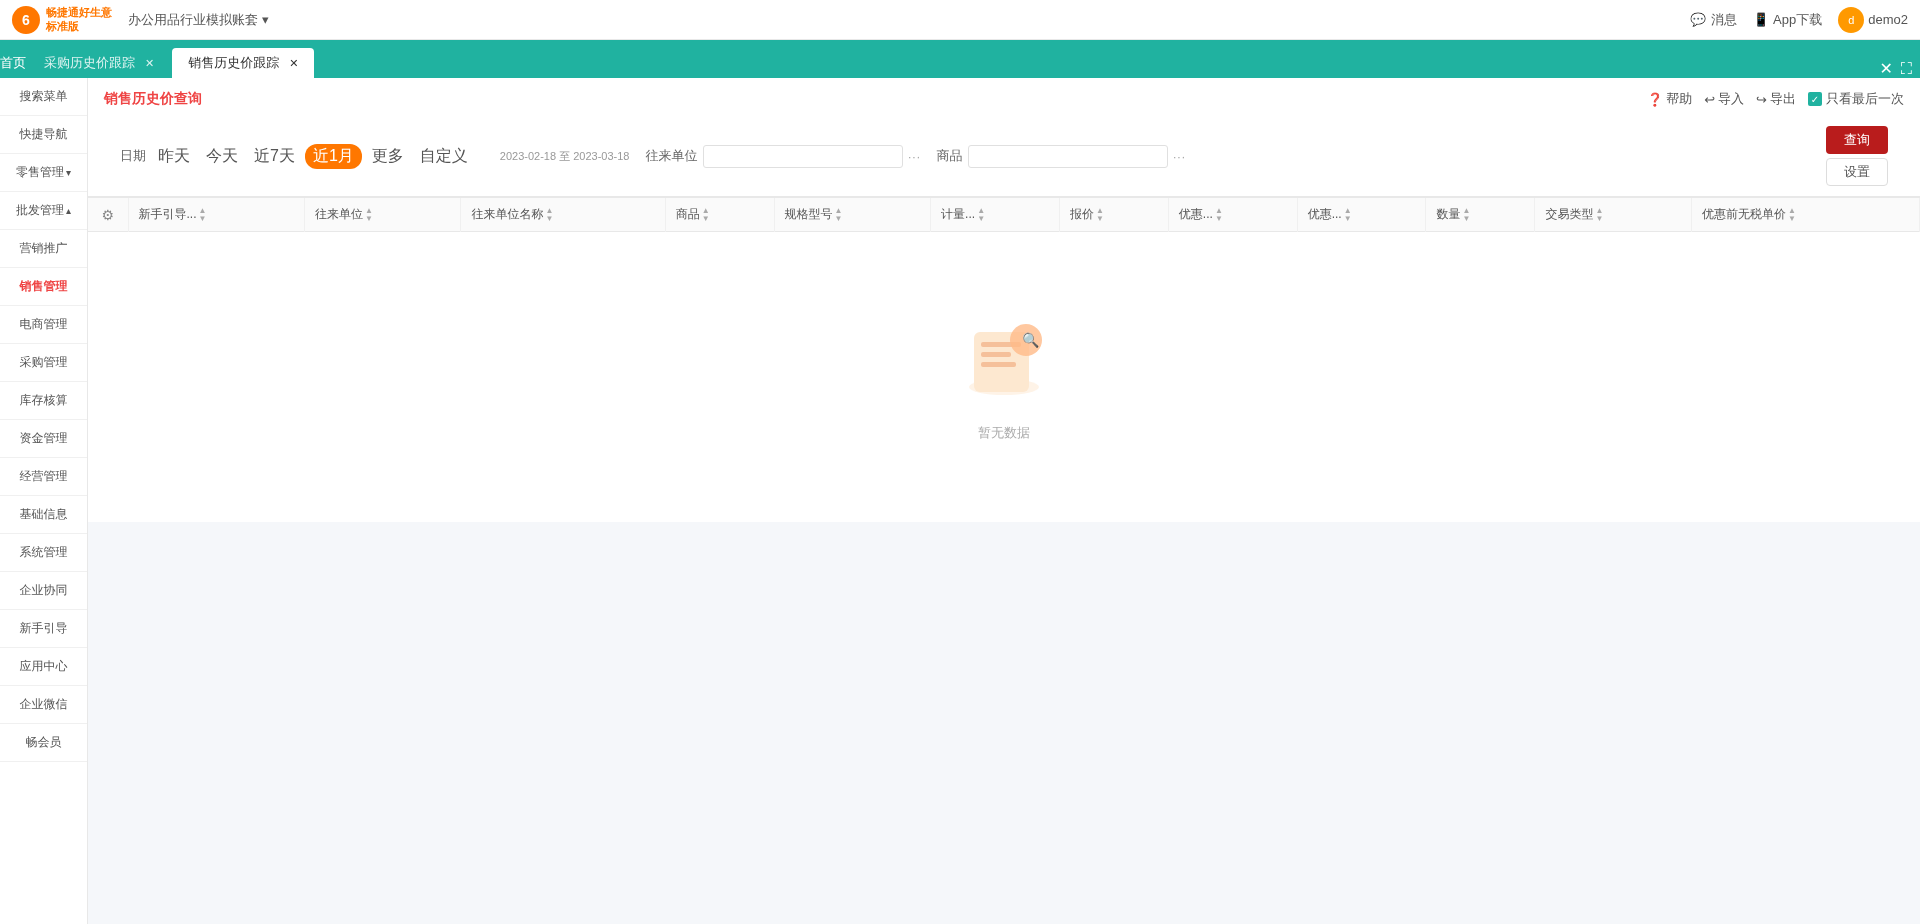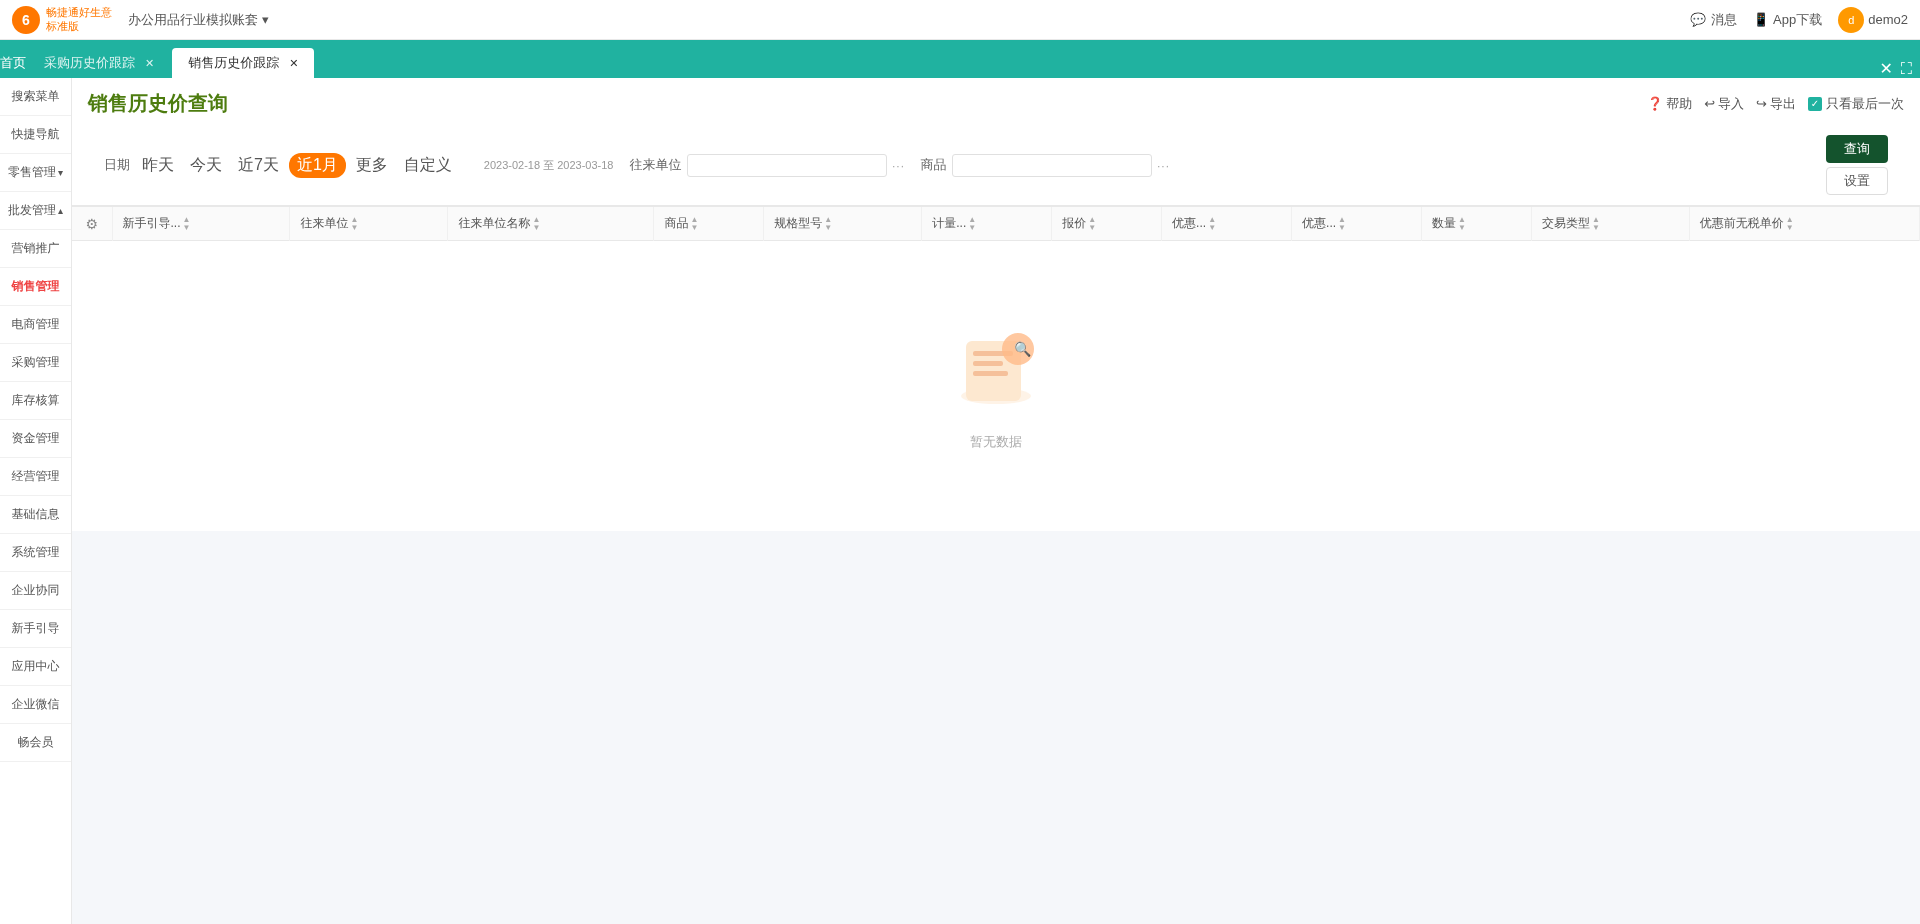--- a/index.html
+++ b/index.html
@@ -6,21 +6,21 @@
     body { font-family: 'Microsoft YaHei', Arial, sans-serif; font-size: 13px; background: #f5f5f5; color: #333; width: 1920px; height: 924px; overflow: hidden; display: flex; flex-direction: column; }
 
     
     .top-bar {
       height: 40px; background: #fff; display: flex; align-items: center; justify-content: space-between;
       border-bottom: 1px solid #e8e8e8; padding: 0 12px; flex-shrink: 0;
     }
     .top-bar-left { display: flex; align-items: center; gap: 8px; }
     .logo-area { display: flex; align-items: center; gap: 6px; }
     .logo-icon { width: 28px; height: 28px; background: #ff7700; border-radius: 50%; display: flex; align-items: center; justify-content: center; color: #fff; font-size: 14px; font-weight: bold; }
-    .logo-text { font-size: 11px; color: #ff7700; font-weight: normal; line-height: 1.2; }
+    .logo-text { font-size: 11px; color: #ff7700; font-weight: bold; line-height: 1.2; }
     .app-selector { display: flex; align-items: center; gap: 4px; color: #555; font-size: 13px; cursor: pointer; padding: 0 8px; }
     .top-bar-right { display: flex; align-items: center; gap: 16px; color: #555; font-size: 13px; }
     .top-right-item { display: flex; align-items: center; gap: 4px; cursor: pointer; }
     .avatar { width: 26px; height: 26px; border-radius: 50%; background: #ff9900; display: flex; align-items: center; justify-content: center; color: #fff; font-size: 11px; }
 
     
     .tab-bar {
       height: 38px; background: #20b2a0; display: flex; align-items: flex-end; padding: 0 0 0 0; flex-shrink: 0;
     }
     .tab {
@@ -30,50 +30,50 @@
     .tab.active { background: #fff; color: #333; }
     .tab-home { color: #fff; font-size: 13px; padding: 0 0; display: flex; align-items: center; height: 30px; cursor: pointer; }
     .tab-close { font-size: 11px; color: inherit; cursor: pointer; margin-left: 4px; }
     .tab-bar-actions { margin-left: auto; display: flex; align-items: center; gap: 8px; padding-right: 8px; }
     .tab-bar-btn { color: #fff; font-size: 16px; cursor: pointer; display: flex; align-items: center; }
 
     
     .main-area { display: flex; flex: 1; overflow: hidden; }
 
     
-    .sidebar { width: 72px; background: #fff; border-right: 1px solid #e8e8e8; display: flex; flex-direction: column; flex-shrink: 0; overflow-y: auto; }
+    .sidebar { width: 88px; background: #fff; border-right: 1px solid #e8e8e8; display: flex; flex-direction: column; flex-shrink: 0; overflow-y: auto; }
     .sidebar-item { padding: 10px 0; text-align: center; cursor: pointer; font-size: 12px; color: #555; border-bottom: 1px solid #f0f0f0; }
     .sidebar-item.active { color: #ef4444; font-weight: bold; }
     .sidebar-item .sidebar-label { display: flex; align-items: center; justify-content: center; gap: 2px; }
     .sidebar-arrow { font-size: 10px; }
 
     
     .page-content { flex: 1; display: flex; flex-direction: column; overflow: hidden; background: #f5f7fa; }
 
     
     .page-header { background: #fff; padding: 12px 16px 0 16px; border-bottom: 1px solid #e8e8e8; flex-shrink: 0; }
     .page-title-row { display: flex; align-items: center; justify-content: space-between; margin-bottom: 10px; }
-    .page-title { font-size: 20px; font-weight: bold; color: #4d7c0f; }
+    .page-title { font-size: 14px; font-weight: bold; color: #ef4444; }
     .page-actions { display: flex; align-items: center; gap: 12px; font-size: 13px; color: #555; }
     .page-action-item { display: flex; align-items: center; gap: 3px; cursor: pointer; }
     .checkbox-wrapper { display: flex; align-items: center; gap: 4px; }
     .checkbox-checked { width: 14px; height: 14px; background: #20b2a0; border-radius: 2px; display: flex; align-items: center; justify-content: center; color: #fff; font-size: 10px; }
 
     
     .filter-bar { display: flex; align-items: center; gap: 16px; padding: 8px 16px 10px 16px; background: #fff; flex-wrap: wrap; flex-shrink: 0; }
     .filter-group { display: flex; align-items: center; gap: 6px; }
     .filter-label { color: #666; font-size: 13px; }
     .date-btns { display: flex; align-items: center; gap: 4px; }
     .date-btn { padding: 2px 6px; border-radius: 3px; cursor: pointer; font-size: 16px; color: #555; }
     .date-btn.active { background: #ff7700; color: #fff; border-radius: 12px; padding: 2px 8px; }
     .date-range { font-size: 11px; color: #999; margin-left: 20px; }
     .filter-input { display: flex; align-items: center; gap: 4px; }
     .filter-input-field { border: 1px solid #e0e0e0; border-radius: 3px; padding: 3px 8px; width: 200px; font-size: 13px; color: #333; outline: none; }
     .filter-dots { color: #aaa; font-size: 13px; }
-    .query-btn { background: #14532d; color: #fff; border: none; border-radius: 4px; padding: 5px 18px; font-size: 13px; cursor: pointer; }
+    .query-btn { background: #b91c1c; color: #fff; border: none; border-radius: 4px; padding: 5px 18px; font-size: 13px; cursor: pointer; }
     .settings-btn { background: #fff; color: #555; border: 1px solid #ddd; border-radius: 4px; padding: 4px 14px; font-size: 13px; cursor: pointer; }
     .filter-actions { display: flex; flex-direction: column; gap: 4px; margin-left: auto; }
 
     
     .table-area { flex: 1; background: #fff; margin: 0; overflow: auto; border-top: 1px solid #e8e8e8; }
     table { width: 100%; border-collapse: collapse; min-width: 1600px; }
     thead tr { background: #fafafa; border-bottom: 1px solid #e8e8e8; }
     thead th { padding: 8px 10px; text-align: left; font-size: 12px; font-weight: normal; color: #555; border-right: 1px solid #f0f0f0; white-space: nowrap; }
     thead th:first-child { width: 40px; text-align: center; }
     .col-sort { display: flex; align-items: center; gap: 2px; cursor: pointer; }

